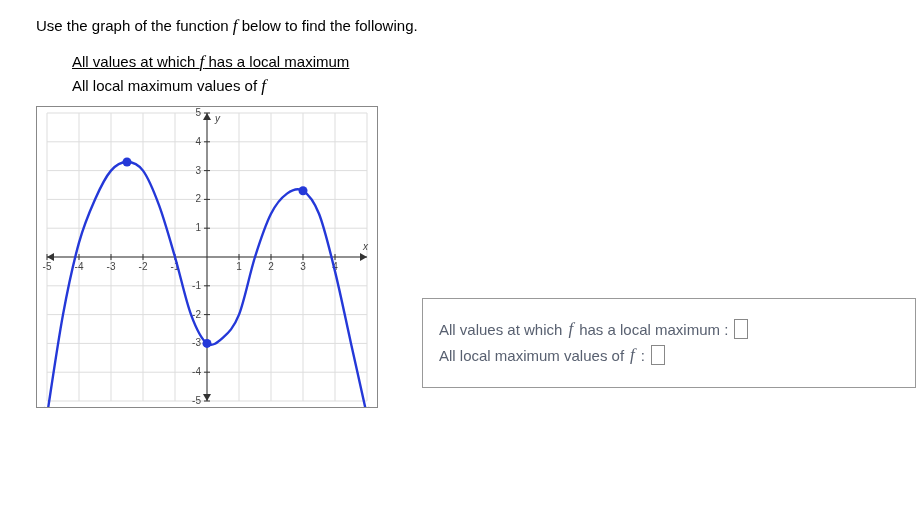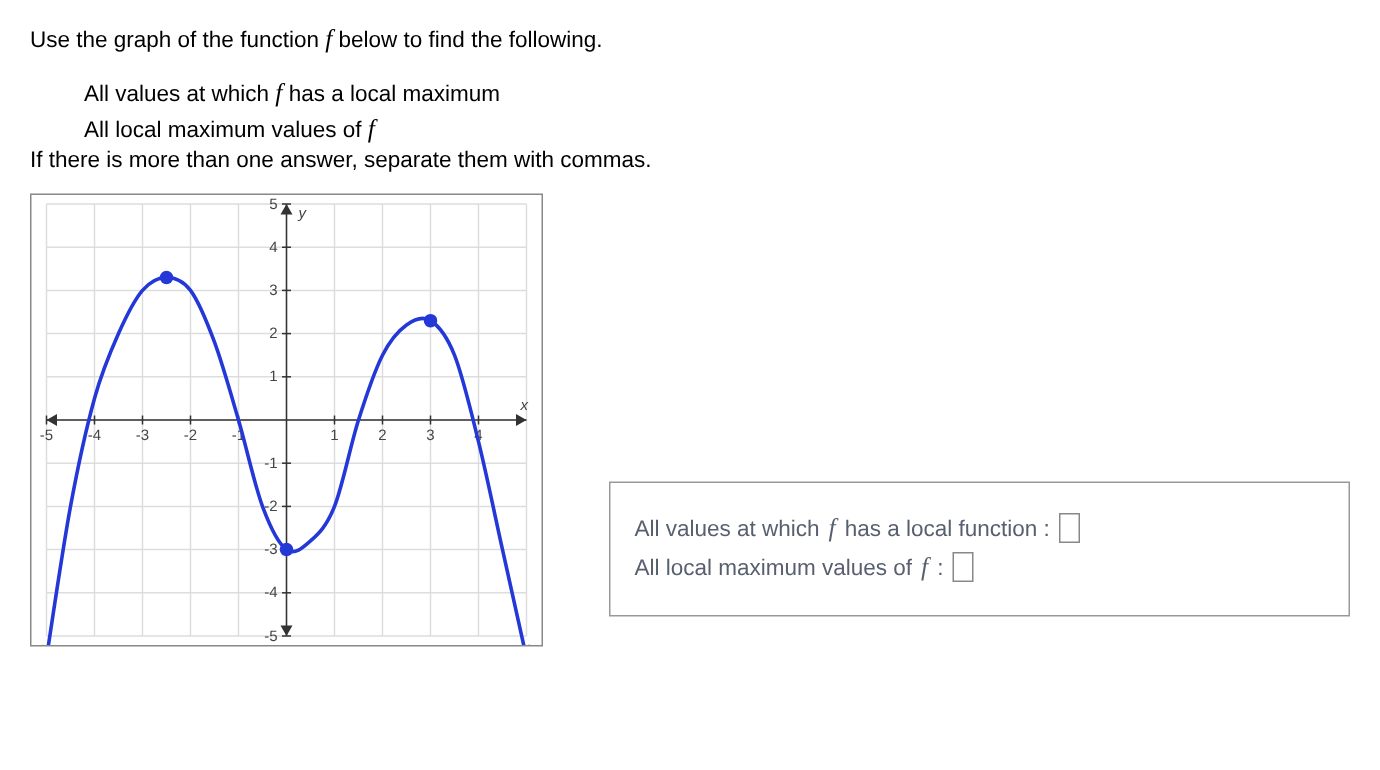--- a/index.html
+++ b/index.html
@@ -4,21 +4,21 @@
 <style>
   html, body {
     margin: 0;
     padding: 0;
     font-family: Verdana, Geneva, sans-serif;
     font-size: 15px;
     color: #000;
     background: #fff;
   }
   .page {
-    padding: 14px 20px;
+    padding: 14px 36px;
     width: 860px;
     box-sizing: border-box;
   }
   .line {
     margin: 2px 0 10px 0;
   }
   .indent {
     margin-left: 36px;
   }
   .italic-f {
@@ -74,28 +74,27 @@
 </style>
 </head>
 <body>
 
 <div class="page">
 
   <div class="line">
     <span>Use the graph of the function </span><span class="italic-f">f</span><span> below to find the following.</span>
   </div>
 
-  <div class="line indent" style="margin-top:16px; margin-bottom:4px;">
+  <div class="line indent" style="margin-top:16px; margin-bottom:4px;text-decoration:underline;">
     <span>All values at which </span><span class="italic-f">f</span><span> has a local maximum</span>
   </div>
   <div class="line indent" style="margin-bottom:2px;">
     <span>All local maximum values of </span><span class="italic-f">f</span>
   </div>
 
-  <div class="line" style="margin-bottom:6px;">If there is more than one answer, separate them with commas.</div>
 
   <div class="row">
 
     <div class="graph-box">
       <svg id="graph-svg" width="340" height="300" viewBox="0 0 340 300">
           <line x1="10" y1="294" x2="10" y2="6" stroke="#ddd" stroke-width="1"></line>
           <line x1="42" y1="294" x2="42" y2="6" stroke="#ddd" stroke-width="1"></line>
           <line x1="74" y1="294" x2="74" y2="6" stroke="#ddd" stroke-width="1"></line>
           <line x1="106" y1="294" x2="106" y2="6" stroke="#ddd" stroke-width="1"></line>
           <line x1="138" y1="294" x2="138" y2="6" stroke="#ddd" stroke-width="1"></line>
@@ -168,21 +167,21 @@
           <circle cx="90" cy="54.96" r="4.5" fill="#2438d8"></circle>
           <circle cx="170" cy="236.4" r="4.5" fill="#2438d8"></circle>
           <circle cx="266" cy="83.76" r="4.5" fill="#2438d8"></circle>
         </svg>
     </div>
 
     <div class="answer-box">
       <div class="answer-line">
         <span>All values at which </span>
           <span class="italic-f">f</span>
-          <span> has a local function  :</span>
+          <span> has a local maximum  :</span>
         <input class="answer-input" type="text" value="" style="">
       </div>
       <div class="answer-line">
         <span>All local maximum values of </span>
           <span class="italic-f">f</span>
           <span>  :</span>
         <input class="answer-input" type="text" value="" style="">
       </div>
     </div>
 

